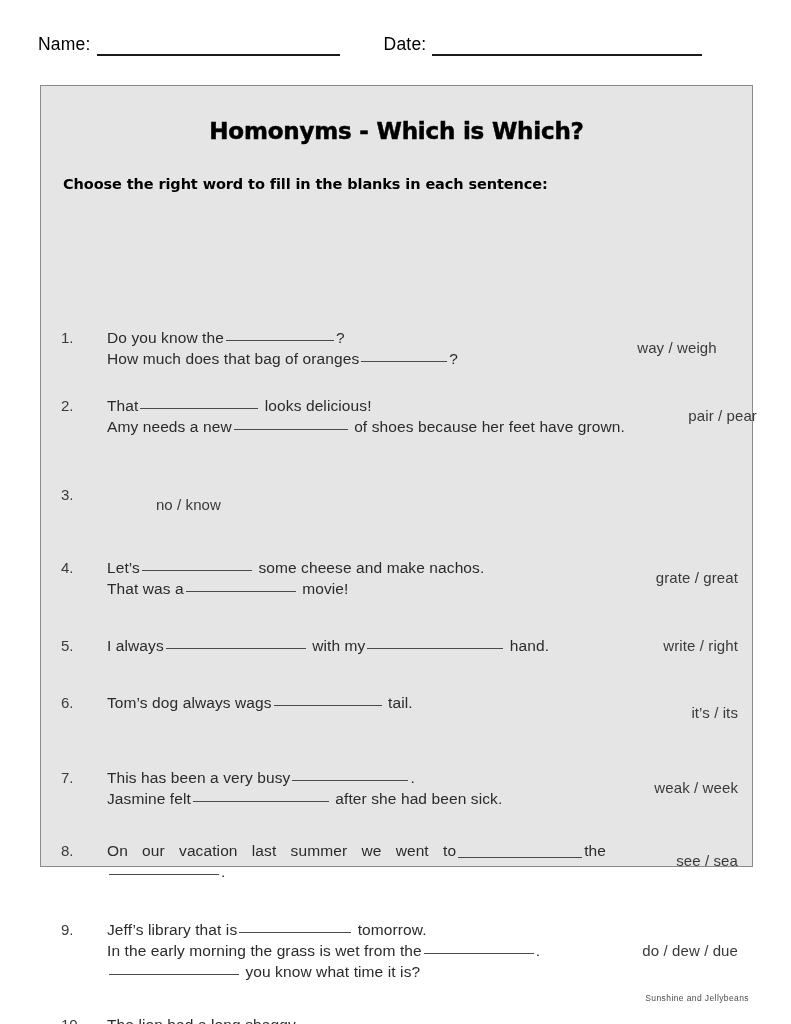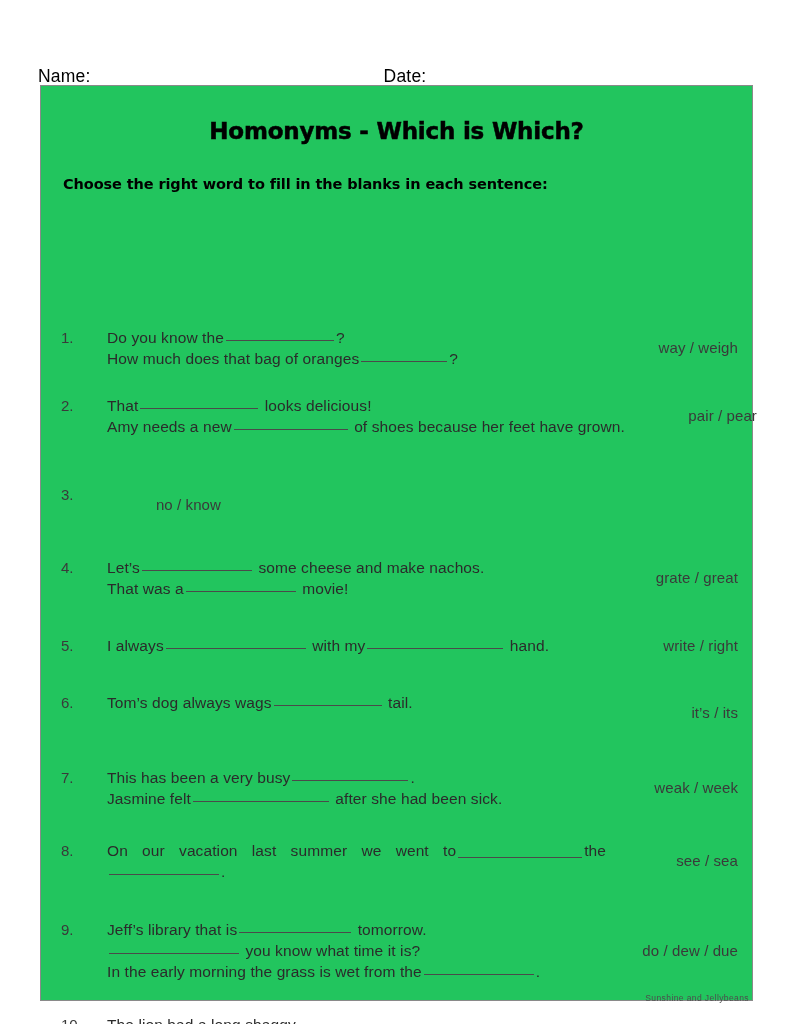--- a/index.html
+++ b/index.html
@@ -13,21 +13,21 @@
     position: relative;
     font-family: "Liberation Sans", sans-serif;
     color: #000000;
     overflow: hidden;
   }
 
   
   .header-row {
     position: absolute;
     left: 38px;
-    top: 58px;
+    top: 26px;
     width: 717px;
     height: 30px;
     display: flex;
     align-items: flex-end;
     text-align: right;
   }
   .field-group {
     display: flex;
     align-items: flex-end;
     font-size: 17.5px;
@@ -45,24 +45,24 @@
   .name-rule { width: 243px; }
   .date-rule { width: 270px; }
   .field-gap { width: 44px; }
 
   
   .sheet-box {
     position: absolute;
     left: 40px;
     top: 85px;
     width: 713px;
-    height: 916px;
+    height: 782px;
     border: 1px solid #8a8a8a;
     box-sizing: border-box;
-    background: #22c55e;
+    background: #e5e5e5;
   }
 
   .sheet-title {
     position: absolute;
     left: 0;
     right: 0;
     top: 32px;
     text-align: center;
     font-size: 23px;
     font-weight: bold;
@@ -165,21 +165,21 @@
 <div class="sheet-box">
   <div class="sheet-title">Homonyms - Which is Which?</div>
   <div class="sheet-instruction">Choose the right word to fill in the blanks in each sentence:</div>
   <div class="questions" id="questions-container">
       <div class="q-row" style="position: absolute; left: 0px; right: 0px; top: 108px;">
         <div class="q-num">1.</div>
         <div class="q-body">
           <div class="q-line"><span>Do you know the</span><span class="blank" style="width: 108px;"></span><span>?</span></div>
           <div class="q-line"><span>How much does that bag of oranges</span><span class="blank" style="width: 86px;"></span><span>?</span></div>
         </div>
-        <div class="q-choices" style="padding-top: 12px;">way / weigh</div>
+        <div class="q-choices" style="padding-top: 12px; text-align: center;">way / weigh</div>
       </div>
       <div class="q-row" style="position: absolute; left: 0px; right: 0px; top: 176px;">
         <div class="q-num">2.</div>
         <div class="q-body">
           <div class="q-line"><span>That</span><span class="blank" style="width: 118px;"></span><span> looks delicious!</span></div>
           <div class="q-line"><span>Amy needs a new</span><span class="blank" style="width: 114px;"></span><span> of shoes because her feet have grown.</span></div>
         </div>
         <div class="q-choices" style="padding-top: 12px;">pair / pear</div>
       </div>
       <div class="q-row" style="position: absolute; left: 0px; right: 0px; top: 265px;">
@@ -221,22 +221,22 @@
         <div class="q-body">
           <div class="q-line justified"><span>On our vacation last summer we went to</span><span class="blank" style="width: 124px;"></span><span>the</span></div>
           <div class="q-line"><span class="blank" style="width: 110px;"></span><span>.</span></div>
         </div>
         <div class="q-choices" style="padding-top: 12px;">see / sea</div>
       </div>
       <div class="q-row" style="position: absolute; left: 0px; right: 0px; top: 700px;">
         <div class="q-num">9.</div>
         <div class="q-body">
           <div class="q-line"><span>Jeff’s library that is</span><span class="blank" style="width: 112px;"></span><span> tomorrow.</span></div>
+          <div class="q-line"><span>In the early morning the grass is wet from the</span><span class="blank" style="width: 110px;"></span><span>.</span></div>
           <div class="q-line"><span class="blank" style="width: 130px;"></span><span> you know what time it is?</span></div>
-          <div class="q-line"><span>In the early morning the grass is wet from the</span><span class="blank" style="width: 110px;"></span><span>.</span></div>
         </div>
         <div class="q-choices" style="padding-top: 23px;">do / dew / due</div>
       </div>
       <div class="q-row" style="position: absolute; left: 0px; right: 0px; top: 795px;">
         <div class="q-num">10.</div>
         <div class="q-body">
           <div class="q-line"><span>The lion had a long shaggy</span><span>.</span></div>
         </div>
         <div class="q-choices" style="padding-top: 12px;">main / mane</div>
       </div>

